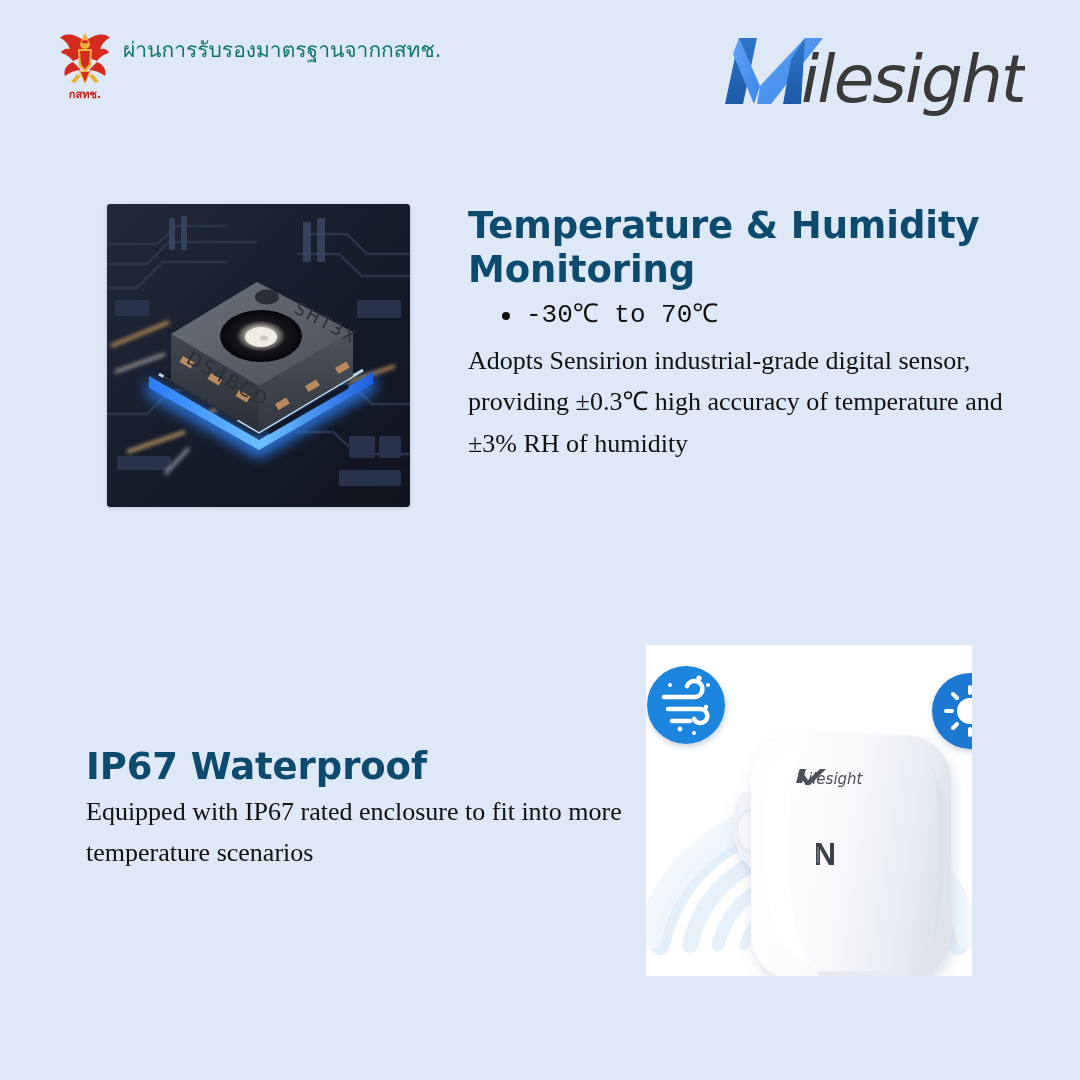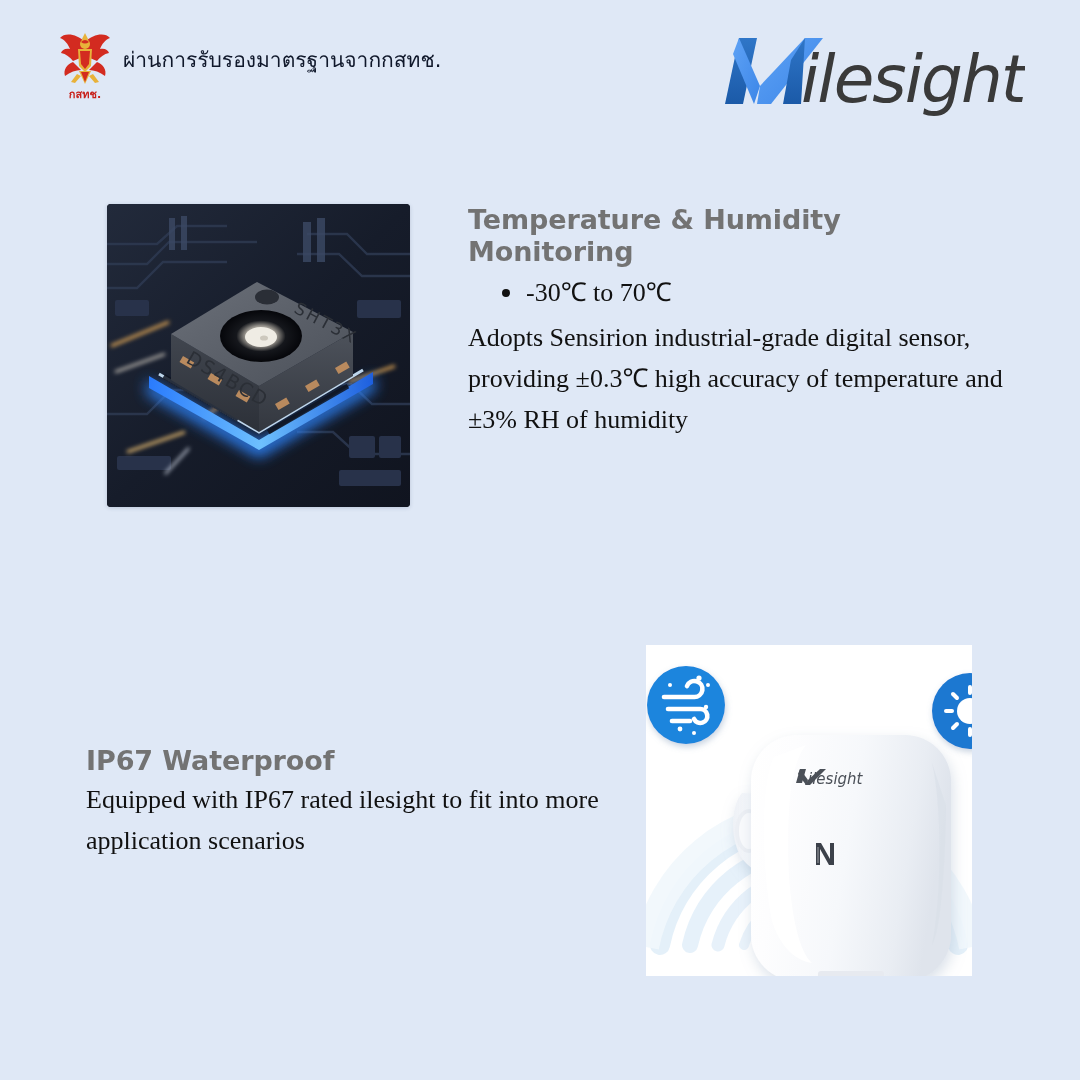--- a/index.html
+++ b/index.html
@@ -31,25 +31,25 @@
   }
   #nbtc-emblem {
     width: 56px;
     height: 72px;
     position: relative;
     flex: 0 0 auto;
   }
   #nbtc-emblem svg { display: block; }
   #nbtc-text {
     margin-left: 10px;
-    margin-top: 18px;
+    margin-top: 8px;
     font-family: "DejaVu Sans", sans-serif;
     font-size: 21px;
     line-height: 1.38;
-    color: #0f172a;
+    color: #0f766e;
     white-space: nowrap;
   }
 
   
   #milesight-logo {
     position: absolute;
     right: 55px;
     top: 26px;
     width: 320px;
     height: 92px;
@@ -77,33 +77,33 @@
 
   #temp-text {
     position: absolute;
     left: 468px;
     top: 9px;
     width: 545px;
   }
   .feature-title {
     font-family: "DejaVu Sans", sans-serif;
     font-weight: bold;
-    font-size: 27px;
-    color: #737373;
+    font-size: 37px;
+    color: #0c4a6e;
     letter-spacing: -0.1px;
     margin: 0 0 4px 0;
     line-height: 1.18;
   }
   .bullets {
     margin: 0 0 4px 0;
     padding: 0 0 0 32px;
     list-style: none;
   }
   .bullets li {
-    font-family: Liberation Serif, serif;
+    font-family: Liberation Mono, monospace;
     font-size: 26px;
     color: #111;
     line-height: 1.58;
     position: relative;
     padding-left: 26px;
   }
   .bullets li::before {
     content: "";
     position: absolute;
     left: 2px;
@@ -335,21 +335,21 @@
     </ul>
     <p class="feature-body">Adopts Sensirion industrial-grade digital sensor, providing ±0.3℃ high accuracy of temperature and ±3% RH of humidity</p>
   </div>
 
 </div>
 
 <div id="section-ip67">
 
   <div id="ip67-text">
     <h2 class="feature-title">IP67 Waterproof</h2>
-    <p class="feature-body">Equipped with IP67 rated ilesight to fit into more application scenarios</p>
+    <p class="feature-body">Equipped with IP67 rated enclosure to fit into more temperature scenarios</p>
   </div>
 
   <div id="device-photo">
     <svg viewBox="0 0 326 331" width="326" height="331" aria-hidden="true">
       <defs>
         <linearGradient id="caseG" x1="0" y1="0" x2="1" y2="0.2">
           <stop offset="0" stop-color="#ffffff"></stop>
           <stop offset="0.22" stop-color="#fdfdfe"></stop>
           <stop offset="0.55" stop-color="#f6f8fb"></stop>
           <stop offset="0.85" stop-color="#e9edf3"></stop>

